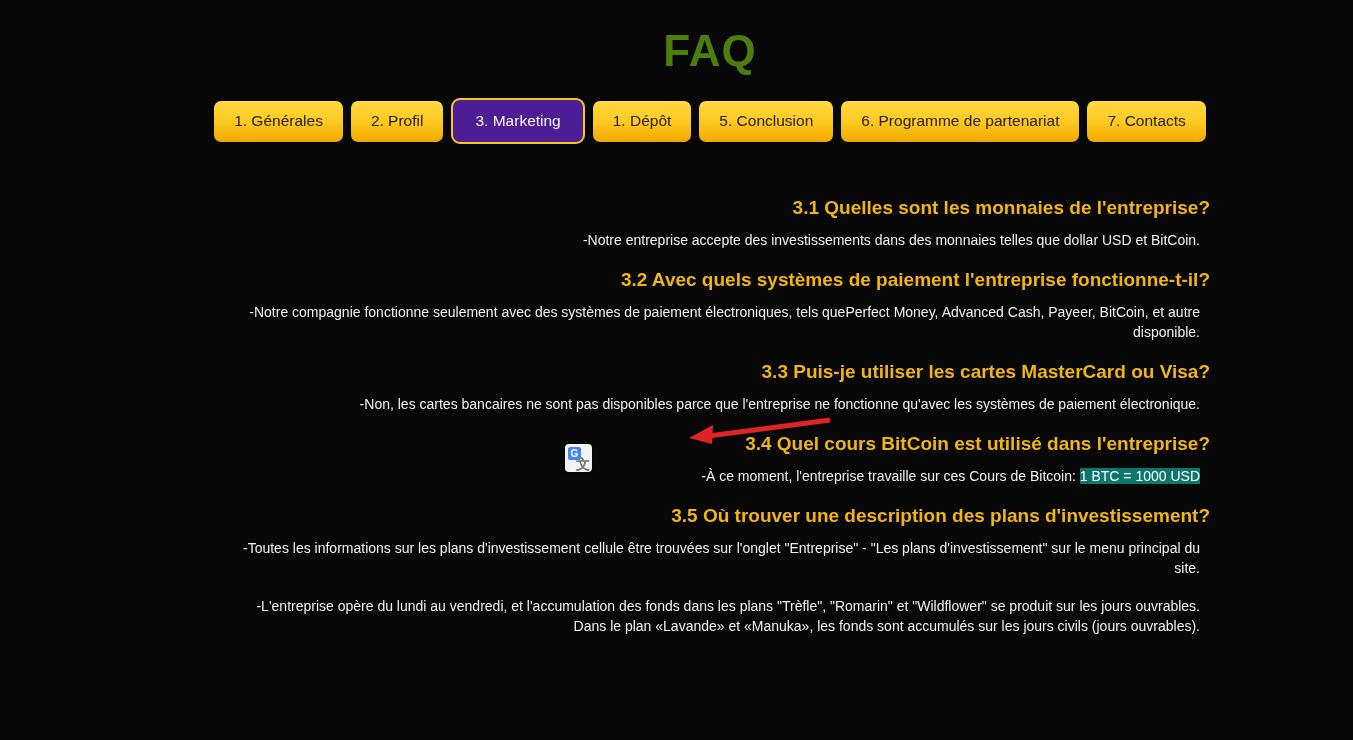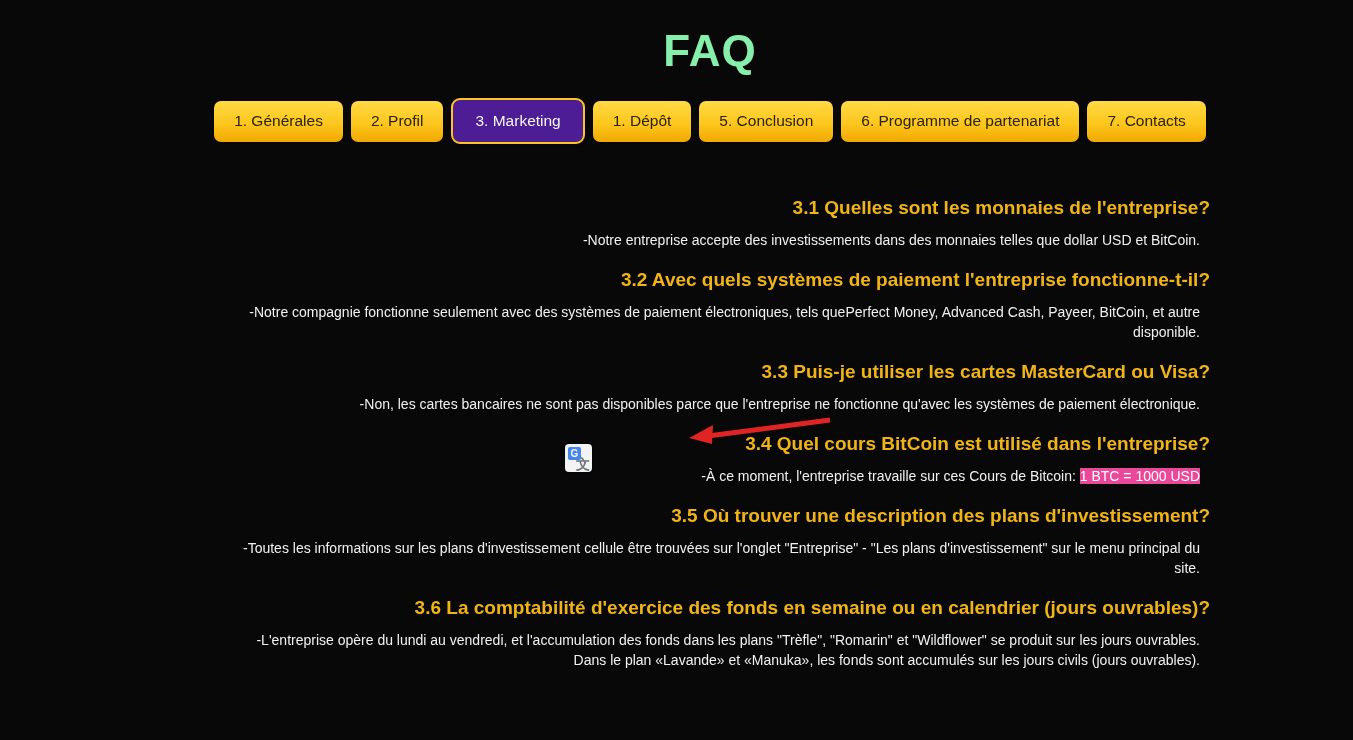--- a/index.html
+++ b/index.html
@@ -13,21 +13,21 @@
     position: relative;
   }
   .page {
     width: 1000px;
     margin-left: 210px;
     padding-top: 26px;
   }
   .page-title {
     margin: 0 0 22px 0;
     text-align: center;
-    color: #86efac;
+    color: #4d7c0f;
     font-size: 44px;
     font-weight: 700;
     letter-spacing: 1px;
   }
   .tabs {
     display: flex;
     justify-content: center;
     align-items: center;
     gap: 8px;
     margin-bottom: 52px;
@@ -66,21 +66,21 @@
     line-height: 24px;
   }
   .answer {
     margin: 10px;
     color: #f1f1f1;
     font-size: 14px;
     font-weight: 400;
     line-height: 20px;
   }
   .highlight {
-    background: #ec4899;
+    background: #0f766e;
     color: #ffffff;
   }
   
   .arrow-overlay {
     position: absolute;
     left: 686px;
     top: 412px;
     width: 150px;
     height: 34px;
     pointer-events: none;
@@ -150,21 +150,20 @@
       </section>
       <section class="faq-item">
         <h2 class="question">3.4 Quel cours BitCoin est utilisé dans l'entreprise?</h2>
         <p class="answer"><span>-À ce moment, l'entreprise travaille sur ces Cours de Bitcoin: </span><span class="highlight">1 BTC = 1000 USD</span></p>
       </section>
       <section class="faq-item">
         <h2 class="question">3.5 Où trouver une description des plans d'investissement?</h2>
         <p class="answer">-Toutes les informations sur les plans d'investissement cellule être trouvées sur l'onglet "Entreprise" - "Les plans d'investissement" sur le menu principal du site.</p>
       </section>
       <section class="faq-item">
-        <h2 class="question">3.6 La comptabilité d'exercice des fonds en semaine ou en calendrier (jours ouvrables)?</h2>
         <p class="answer">-L'entreprise opère du lundi au vendredi, et l'accumulation des fonds dans les plans "Trèfle", "Romarin" et "Wildflower" se produit sur les jours ouvrables. Dans le plan «Lavande» et «Manuka», les fonds sont accumulés sur les jours civils (jours ouvrables).</p>
       </section>
     </div>
 </div>
 
 <svg class="arrow-overlay" viewBox="0 0 150 34" xmlns="http://www.w3.org/2000/svg">
   <line x1="144" y1="8" x2="22" y2="24" stroke="#e02424" stroke-width="5"></line>
   <polygon points="3,26 27,13 26,32" fill="#e02424"></polygon>
 </svg>
 

